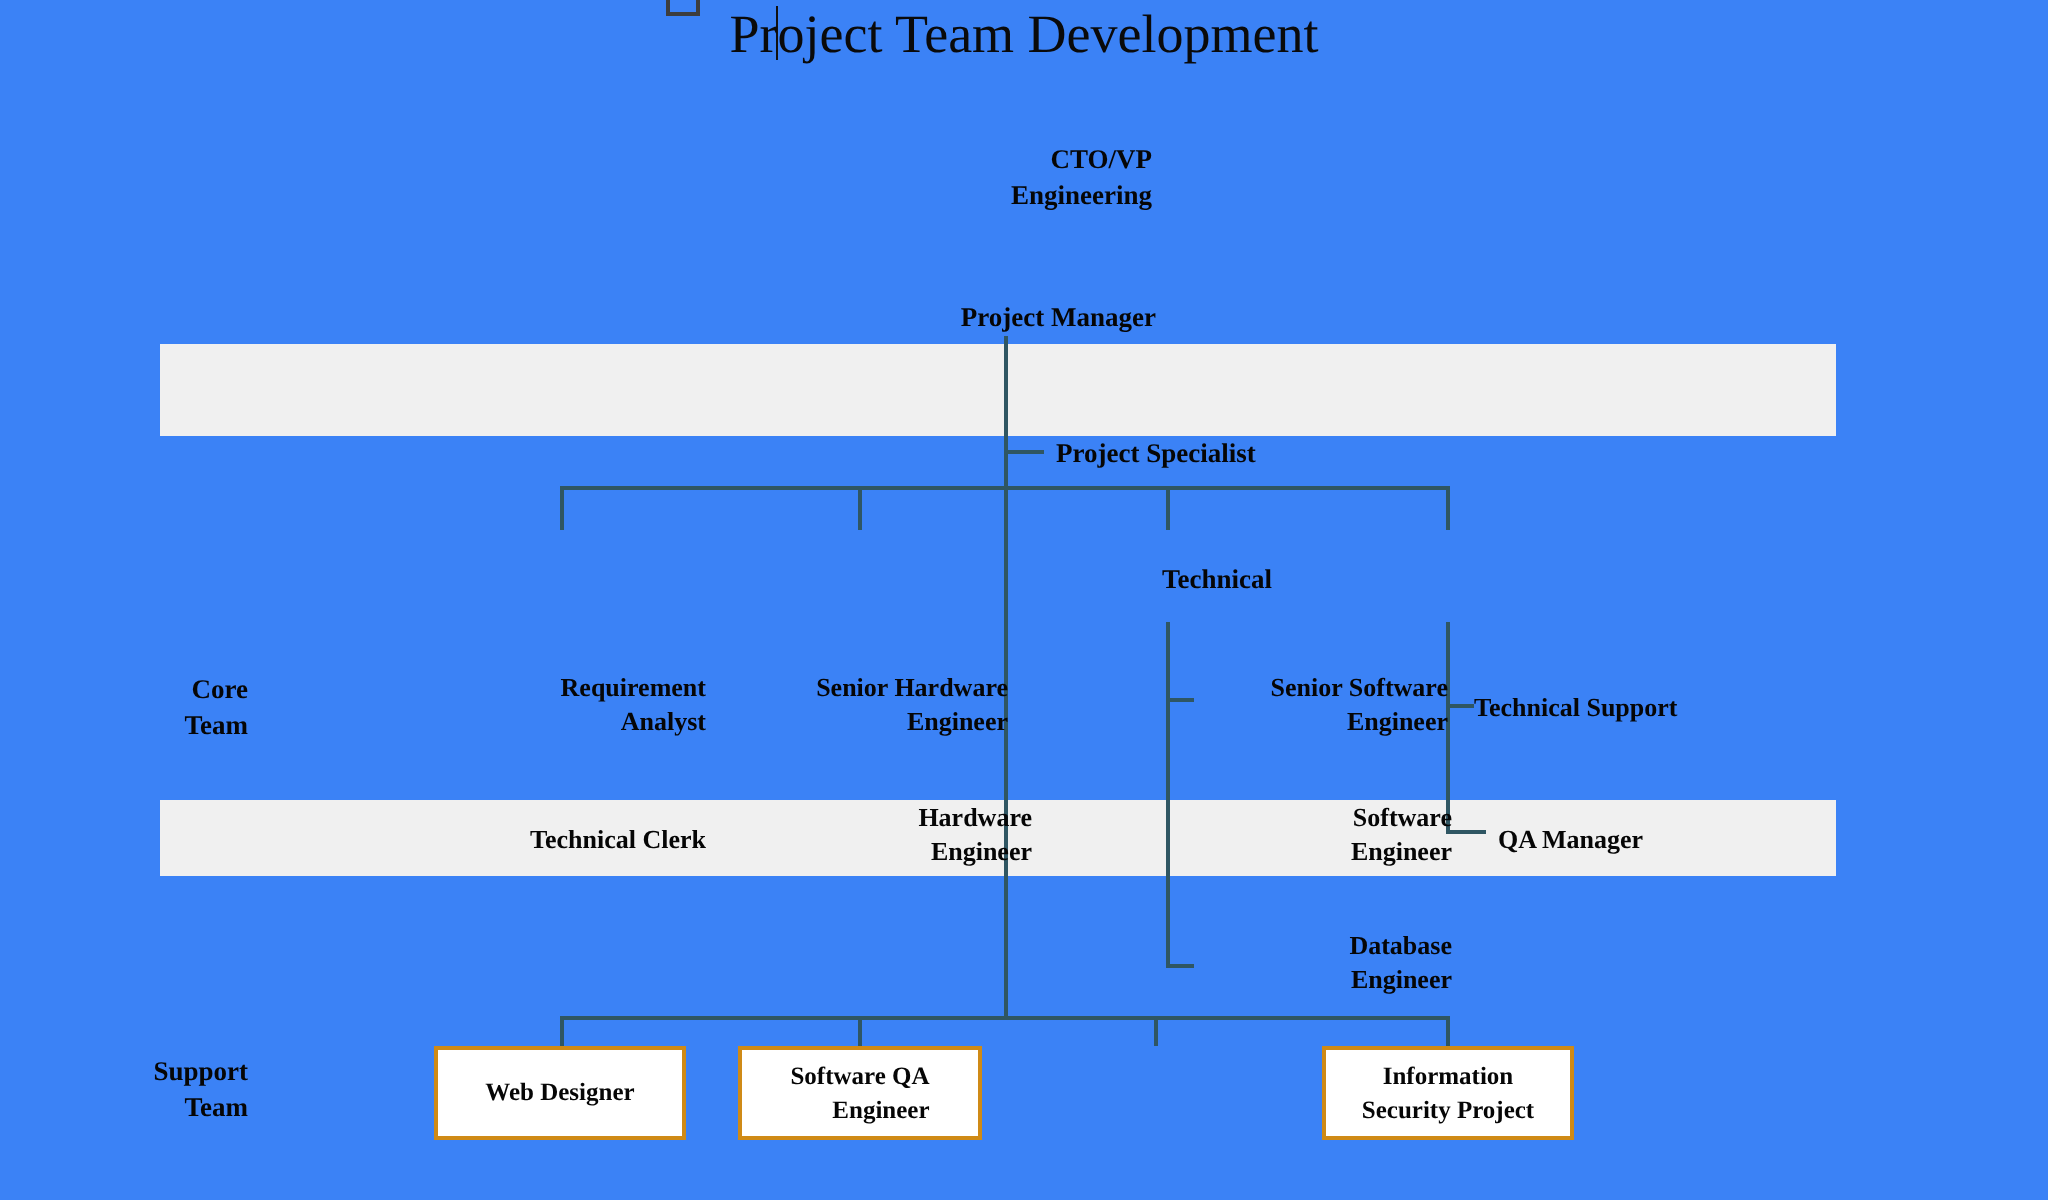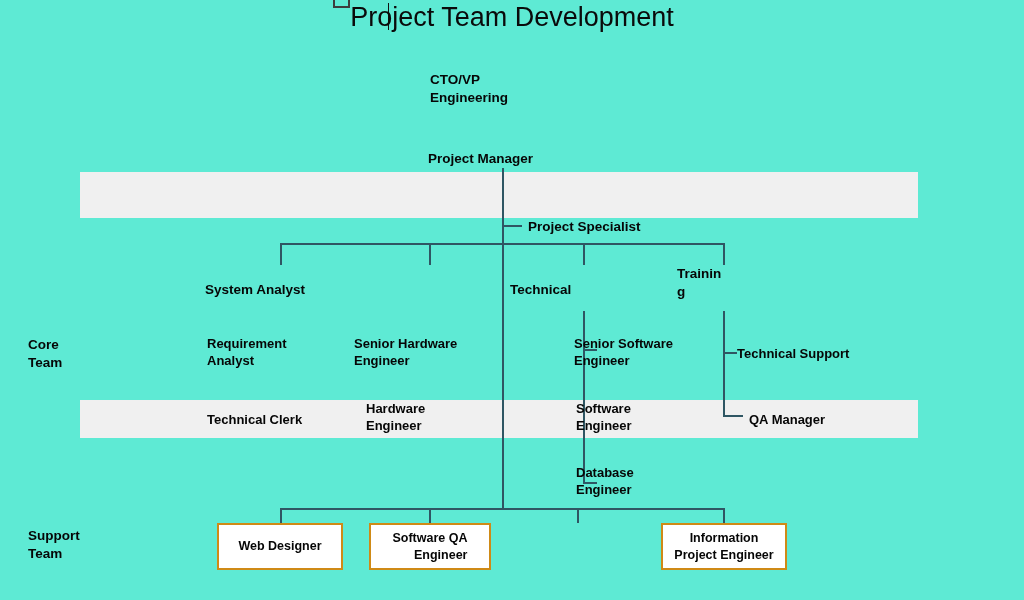--- a/index.html
+++ b/index.html
@@ -4,22 +4,22 @@
 <style>
   html, body {
     margin: 0;
     padding: 0;
     background: #ffffff;
   }
   #canvas {
     position: relative;
     width: 1024px;
     height: 600px;
-    background: #5eead4;
-    font-family: Liberation Sans, sans-serif;
+    background: #3b82f6;
+    font-family: Liberation Serif, serif;
     overflow: hidden;
   }
 
   
   .title {
     position: absolute;
     left: 0;
     top: 2px;
     width: 1024px;
     text-align: center;
@@ -62,21 +62,21 @@
   }
   .hline {
     position: absolute;
     height: 2px;
     background: #2f5663;
   }
 
   
   .node {
     position: absolute;
-    text-align: left;
+    text-align: right;
     font-weight: bold;
     color: #060606;
     line-height: 1.32;
     white-space: pre-line;
   }
   .node.t1  { font-size: 13.5px; }
   .node.t2  { font-size: 13.5px; }
   .node.t3  { font-size: 13px; }
   .node.side{ font-size: 13.5px; }
 
@@ -135,24 +135,21 @@
   <div class="vline" style="left:577px; top:508px; height:15px;"></div>
   <div class="vline" style="left:723px; top:508px; height:15px;"></div>
 
   <div class="node t1" style="left:430px; top:71px; width:146px;">CTO/VP
 Engineering</div>
 
   <div class="node t2" style="left:528px; top:218px; width:160px; text-align:left;">Project Specialist</div>
 
   <div class="node t1" style="left:428px; top:150px; width:150px;">Project Manager</div>
 
-  <div class="node t2" style="left:205px; top:281px; width:150px;">System Analyst</div>
   <div class="node t2" style="left:510px; top:281px; width:126px;">Technical</div>
-  <div class="node t2" style="left:677px; top:265px; width:92px;">Trainin
-g</div>
 
   <div class="node side" style="left:28px; top:336px; width:96px;">Core
 Team</div>
   <div class="node side" style="left:28px; top:527px; width:96px;">Support
 Team</div>
 
   <div class="node t3" style="left:207px; top:335px; width:146px;">Requirement
 Analyst</div>
   <div class="node t3" style="left:354px; top:335px; width:150px;">Senior Hardware
 Engineer</div>
@@ -167,15 +164,15 @@
 Engineer</div>
   <div class="node t3" style="left:749px; top:411px; width:150px; text-align:left;">QA Manager</div>
 
   <div class="node t3" style="left:576px; top:464px; width:150px;">Database
 Engineer</div>
 
   <div class="obox" style="left:217px; top:523px; width:126px; height:47px;">Web Designer</div>
   <div class="obox" style="left:369px; top:523px; width:122px; height:47px;text-align:right;">Software QA
 Engineer</div>
   <div class="obox" style="left:661px; top:523px; width:126px; height:47px;">Information
-Project Engineer</div>
+Security Project</div>
 
 </div>
 
 </body></html>

